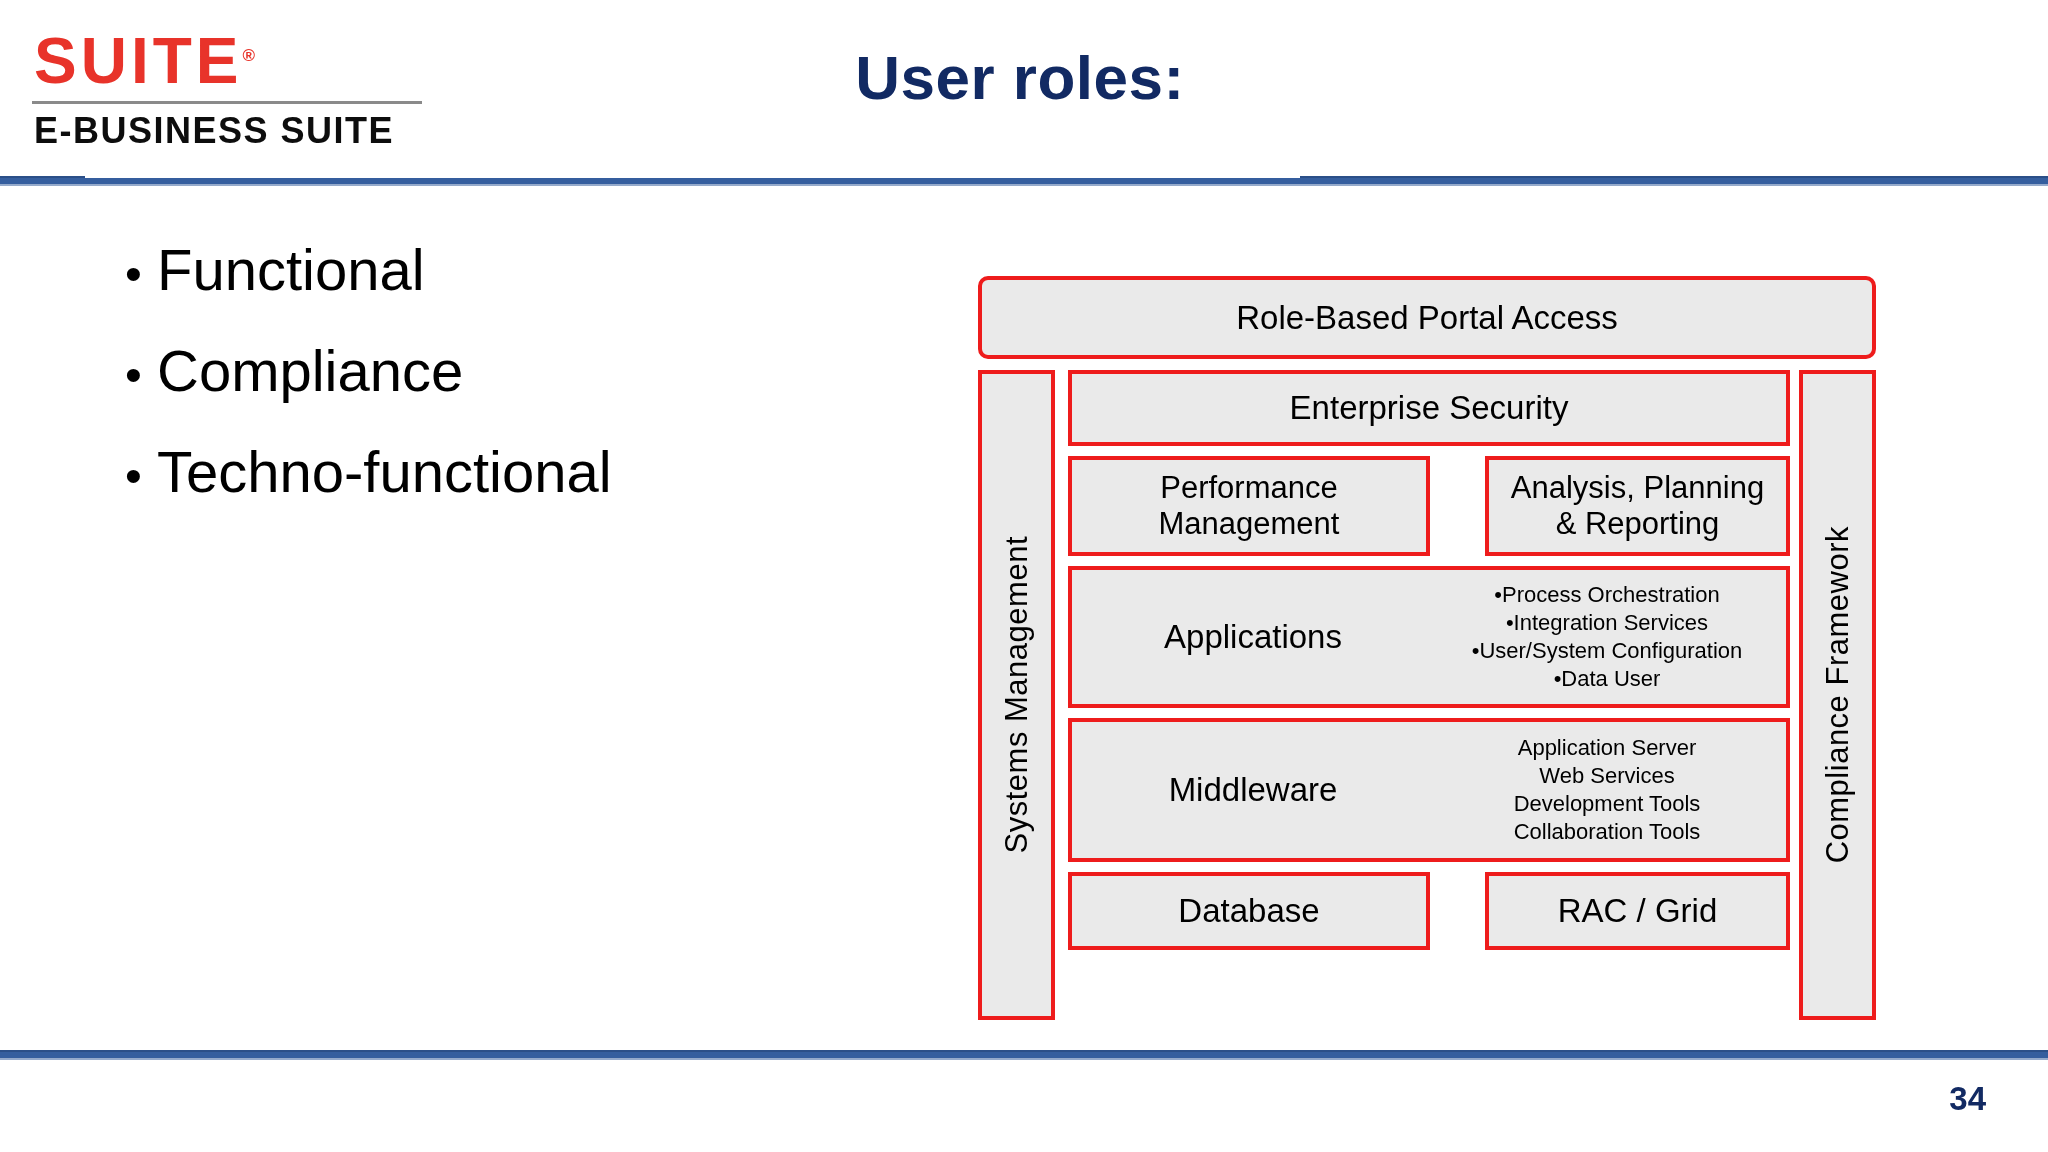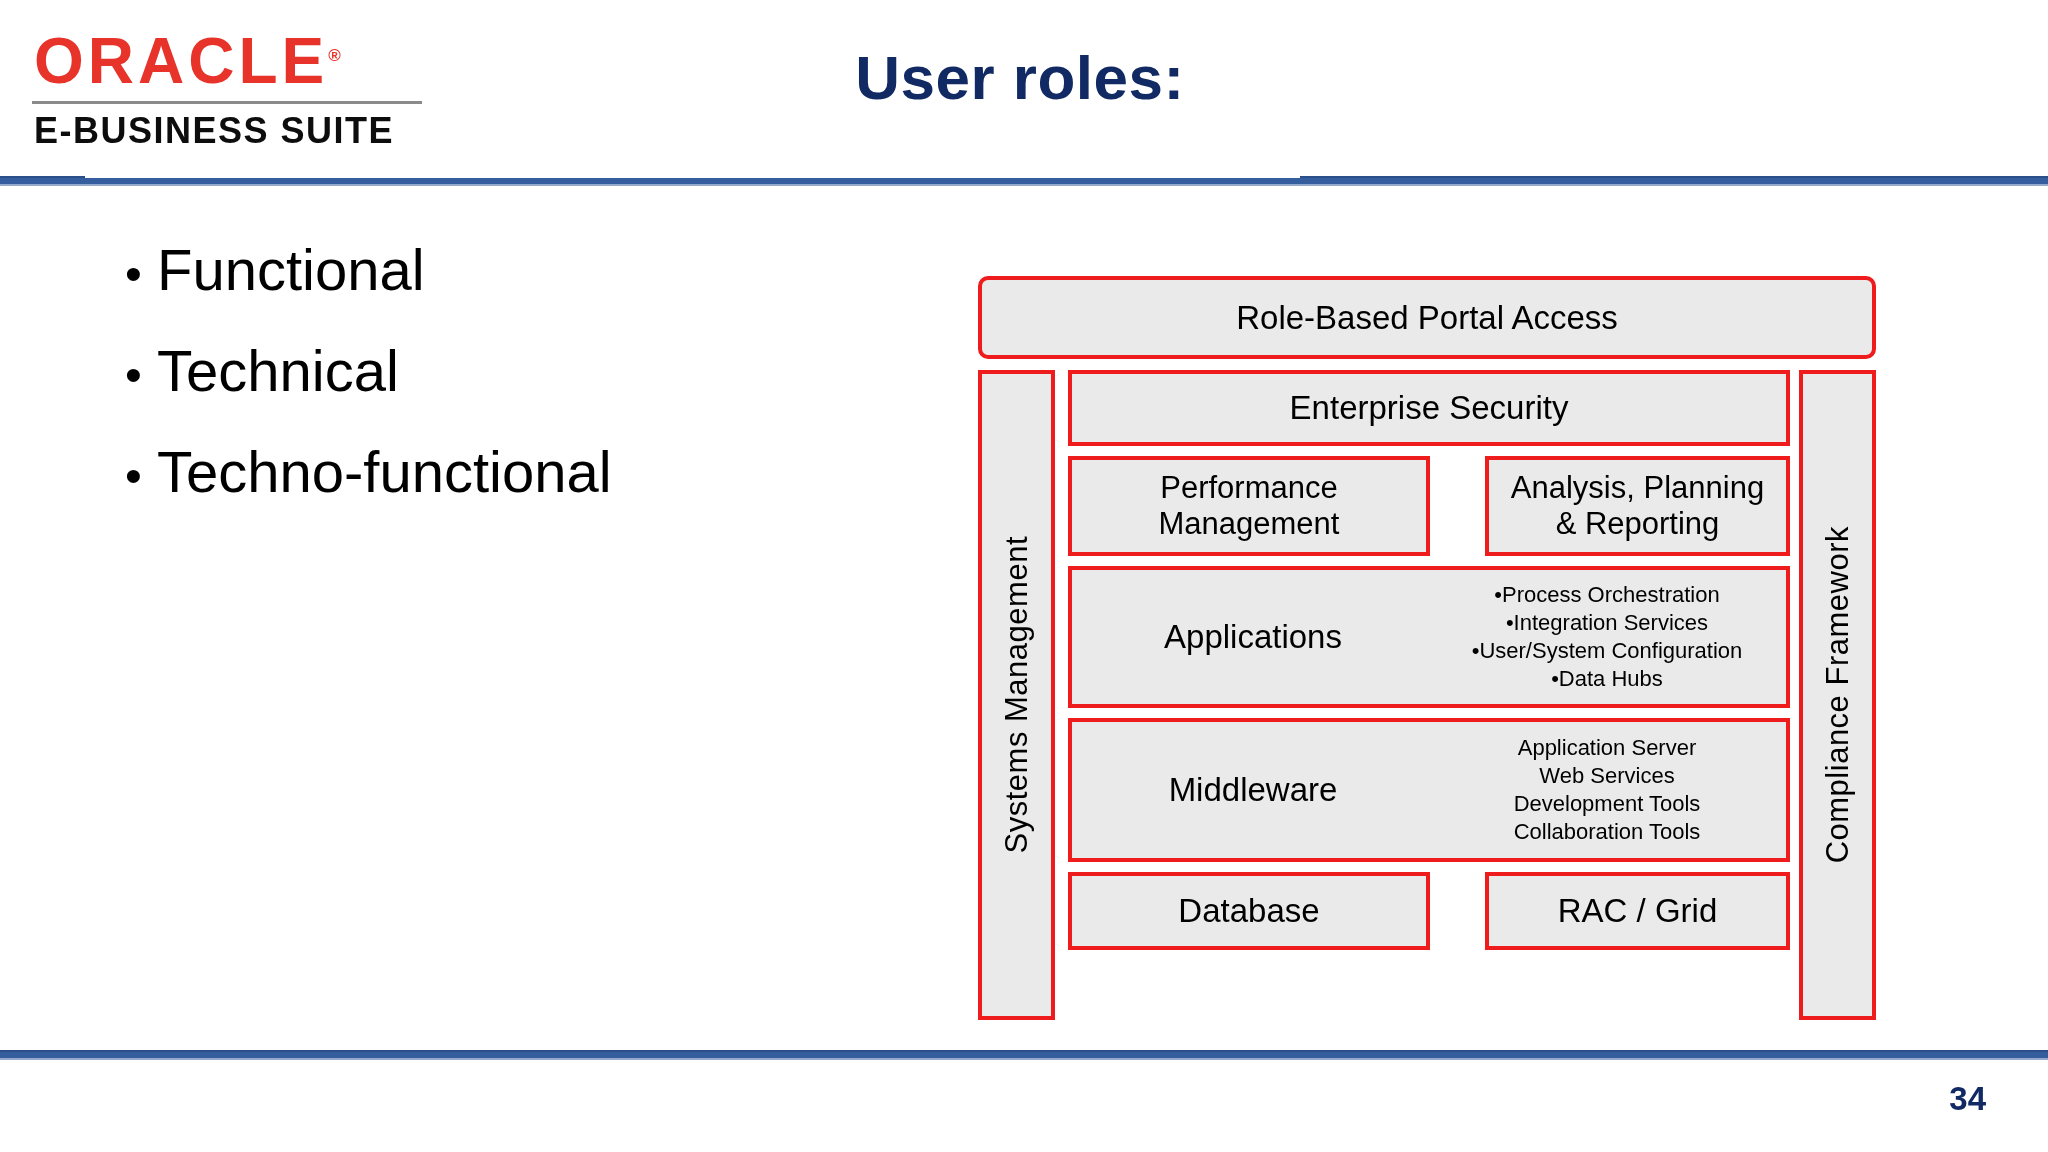--- a/index.html
+++ b/index.html
@@ -267,39 +267,39 @@
     font-size: 33px;
     color: #122a63;
   }
 </style>
 </head>
 <body>
 
 <div id="slide-header">
 
   <div id="oracle-logo">
-    <div id="oracle-wordmark"><span>ORACLE</span><span id="oracle-reg">®</span></div>
+    <div id="oracle-wordmark"><span>SUITE</span><span id="oracle-reg">®</span></div>
     <div id="logo-rule"></div>
     <div id="ebs-wordmark">E-BUSINESS SUITE</div>
   </div>
 
   <div id="slide-title">User roles:</div>
 
   <div id="header-rule-outer"></div>
   <div id="header-rule-inner"></div>
 </div>
 
 <div id="bullet-list">
   <div class="bullet-row">
     <span class="bullet-dot">•</span>
     <span class="bullet-text">Functional</span>
   </div>
   <div class="bullet-row">
     <span class="bullet-dot">•</span>
-    <span class="bullet-text">Technical</span>
+    <span class="bullet-text">Compliance</span>
   </div>
   <div class="bullet-row">
     <span class="bullet-dot">•</span>
     <span class="bullet-text">Techno-functional</span>
   </div>
 </div>
 
 <div id="arch-diagram">
 
   <div id="portal-access" class="arch-box">
@@ -338,21 +338,21 @@
       </div>
 
       <div class="arch-row" id="row-applications">
         <div class="arch-box cell-full">
           <div class="full-split">
             <div class="split-label">Applications</div>
             <div class="split-list">
               <div>•Process Orchestration</div>
               <div>•Integration Services</div>
               <div>•User/System Configuration</div>
-              <div>•Data Hubs</div>
+              <div>•Data User</div>
             </div>
           </div>
         </div>
       </div>
 
       <div class="arch-row" id="row-middleware">
         <div class="arch-box cell-full">
           <div class="full-split">
             <div class="split-label">Middleware</div>
             <div class="split-list">

